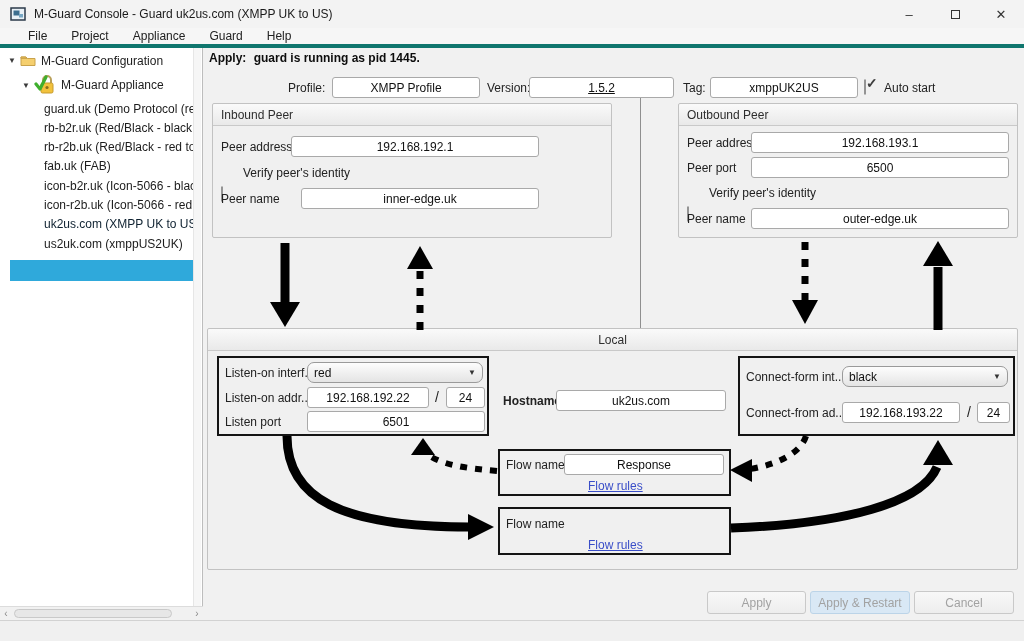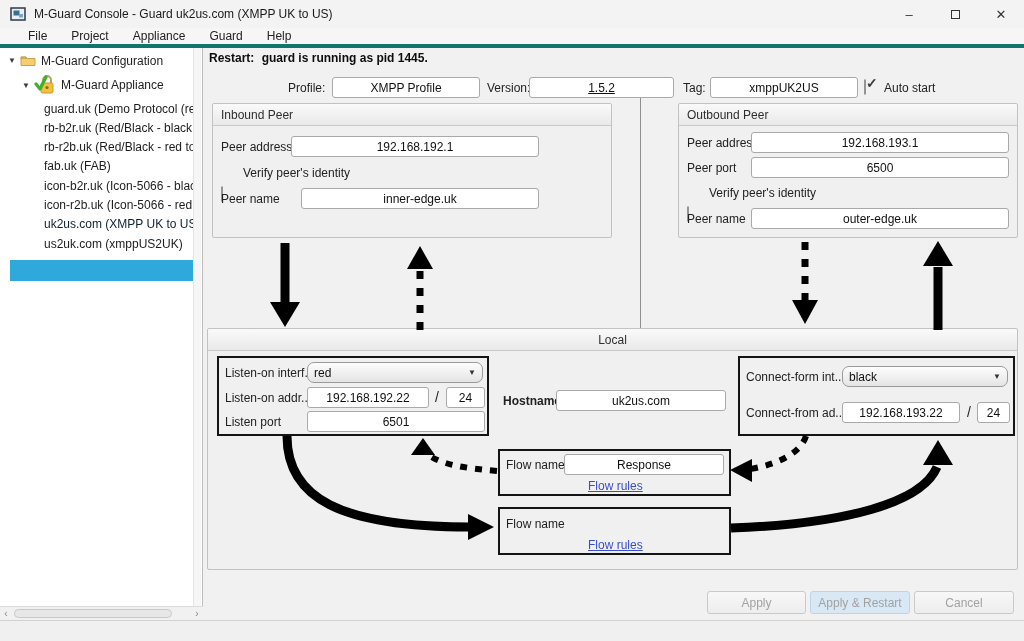--- a/index.html
+++ b/index.html
@@ -152,21 +152,21 @@
       <div class="hs-thumb"></div>
       <span class="hs-arrow" style="margin-left:auto">›</span>
     </div>
   </div>
 
   
   <div id="main"></div>
 
   
   <div id="statusline">
-    <span>Restart:</span>
+    <span>Apply:</span>
     <span class="sv">guard is running as pid 1445.</span>
   </div>
 
   
   <span class="abs field-label" style="left:288px; top:81px;">Profile:</span>
   <input class="ui abs" style="left: 332px; top: 77px; width: 148px;" readonly="" value="XMPP Profile">
   <span class="abs field-label" style="left:487px; top:81px;">Version:</span>
   <input class="ui abs" style="left: 529px; top: 77px; width: 145px; text-decoration: underline;" readonly="" value="1.5.2">
   <span class="abs field-label" style="left:683px; top:81px;">Tag:</span>
   <input class="ui abs" style="left: 710px; top: 77px; width: 148px;" readonly="" value="xmppUK2US">

